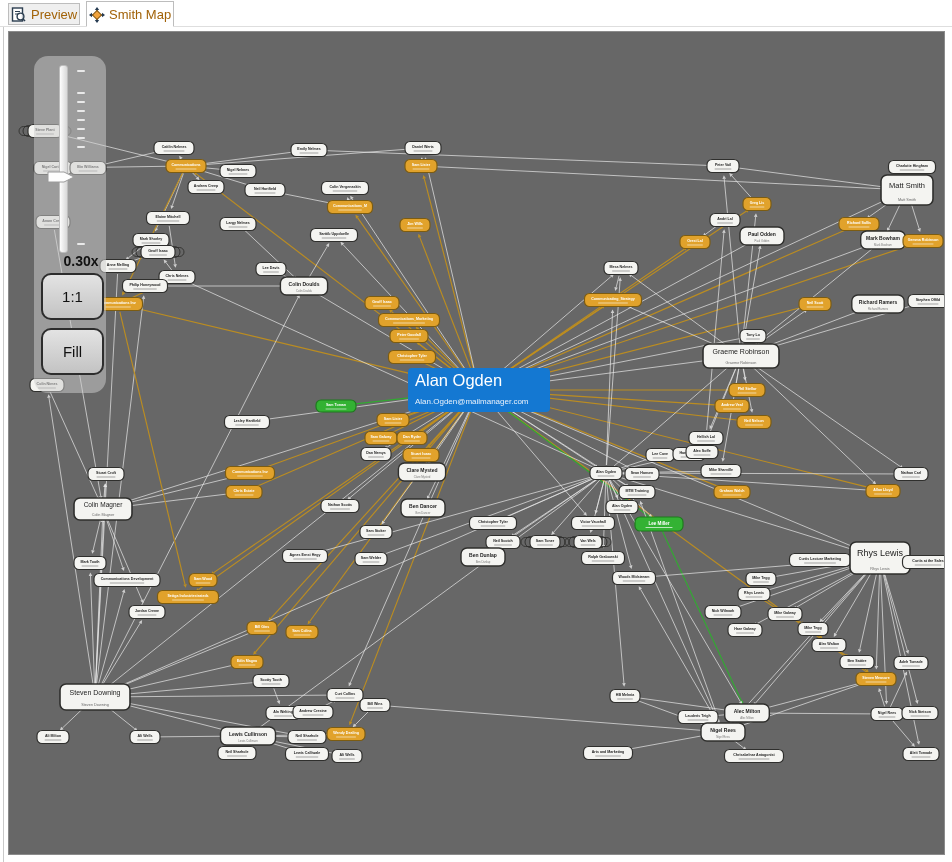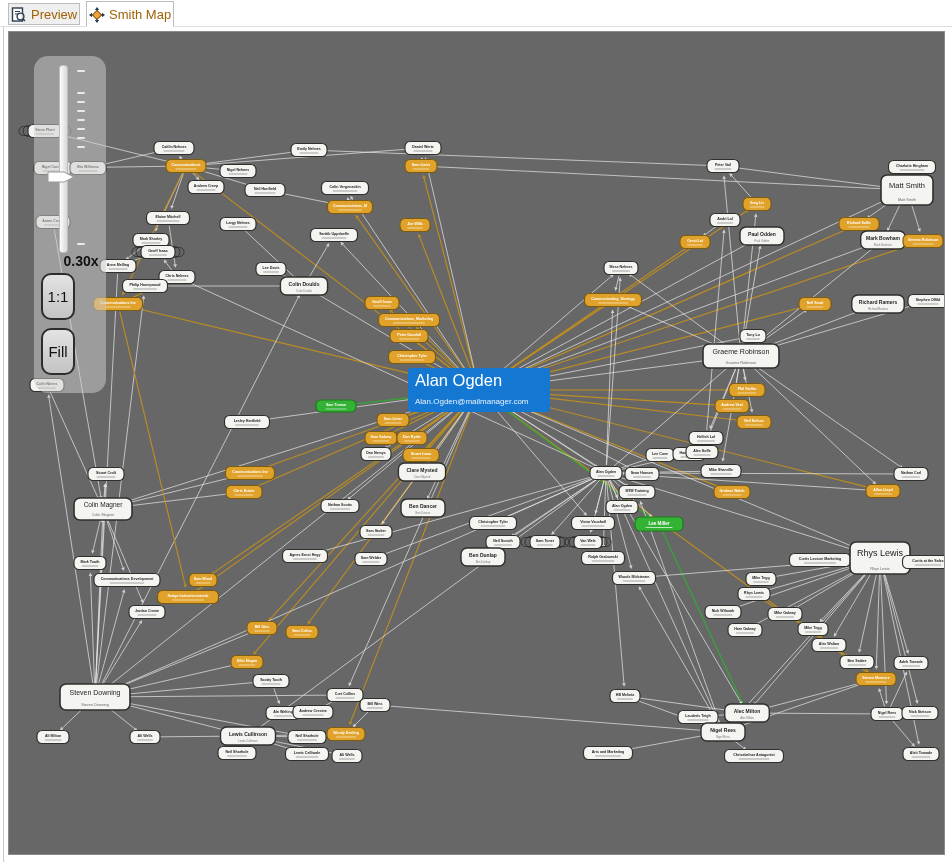--- a/index.html
+++ b/index.html
@@ -17,21 +17,21 @@
   #map-svg{position:absolute;left:0;top:0;}
   #map-svg text{font-family:"Liberation Sans",sans-serif;}
   
   #zoom-panel{position:absolute;left:25px;top:24px;width:72px;height:337px;border-radius:14px;
               background:rgba(205,205,205,0.52);z-index:10;}
   #slider-track{position:absolute;left:25px;top:9px;width:7px;height:186px;background:linear-gradient(90deg,#fdfdfd,#d8d8d8);
                 border:1px solid #bdbdbd;border-radius:3px;}
   .tick{position:absolute;left:43px;width:8px;height:2px;background:#f2f2f2;border-radius:1px;opacity:.9;}
   #slider-handle{position:absolute;left:13px;top:110px;width:30px;height:22px;}
   #zoom-scale{position:absolute;left:0;top:197px;width:94px;text-align:center;font-size:14px;font-weight:bold;color:#111;}
-  .zoom-btn{position:absolute;left:7px;width:34px;height:47px;border-radius:10px;border:2px solid #2d2d2d;
+  .zoom-btn{position:absolute;left:7px;width:63px;height:47px;border-radius:10px;border:2px solid #2d2d2d;
             background:linear-gradient(#e3e3e3,#c3c3c3);display:flex;align-items:center;justify-content:center;
             font-size:15px;color:#111;box-sizing:border-box;cursor:default;}
   #btn-one{top:217px;}
   #btn-fill{top:272px;font-weight:normal;}
 </style>
 </head>
 <body>
 
 <div id="window-edge"></div>
 

